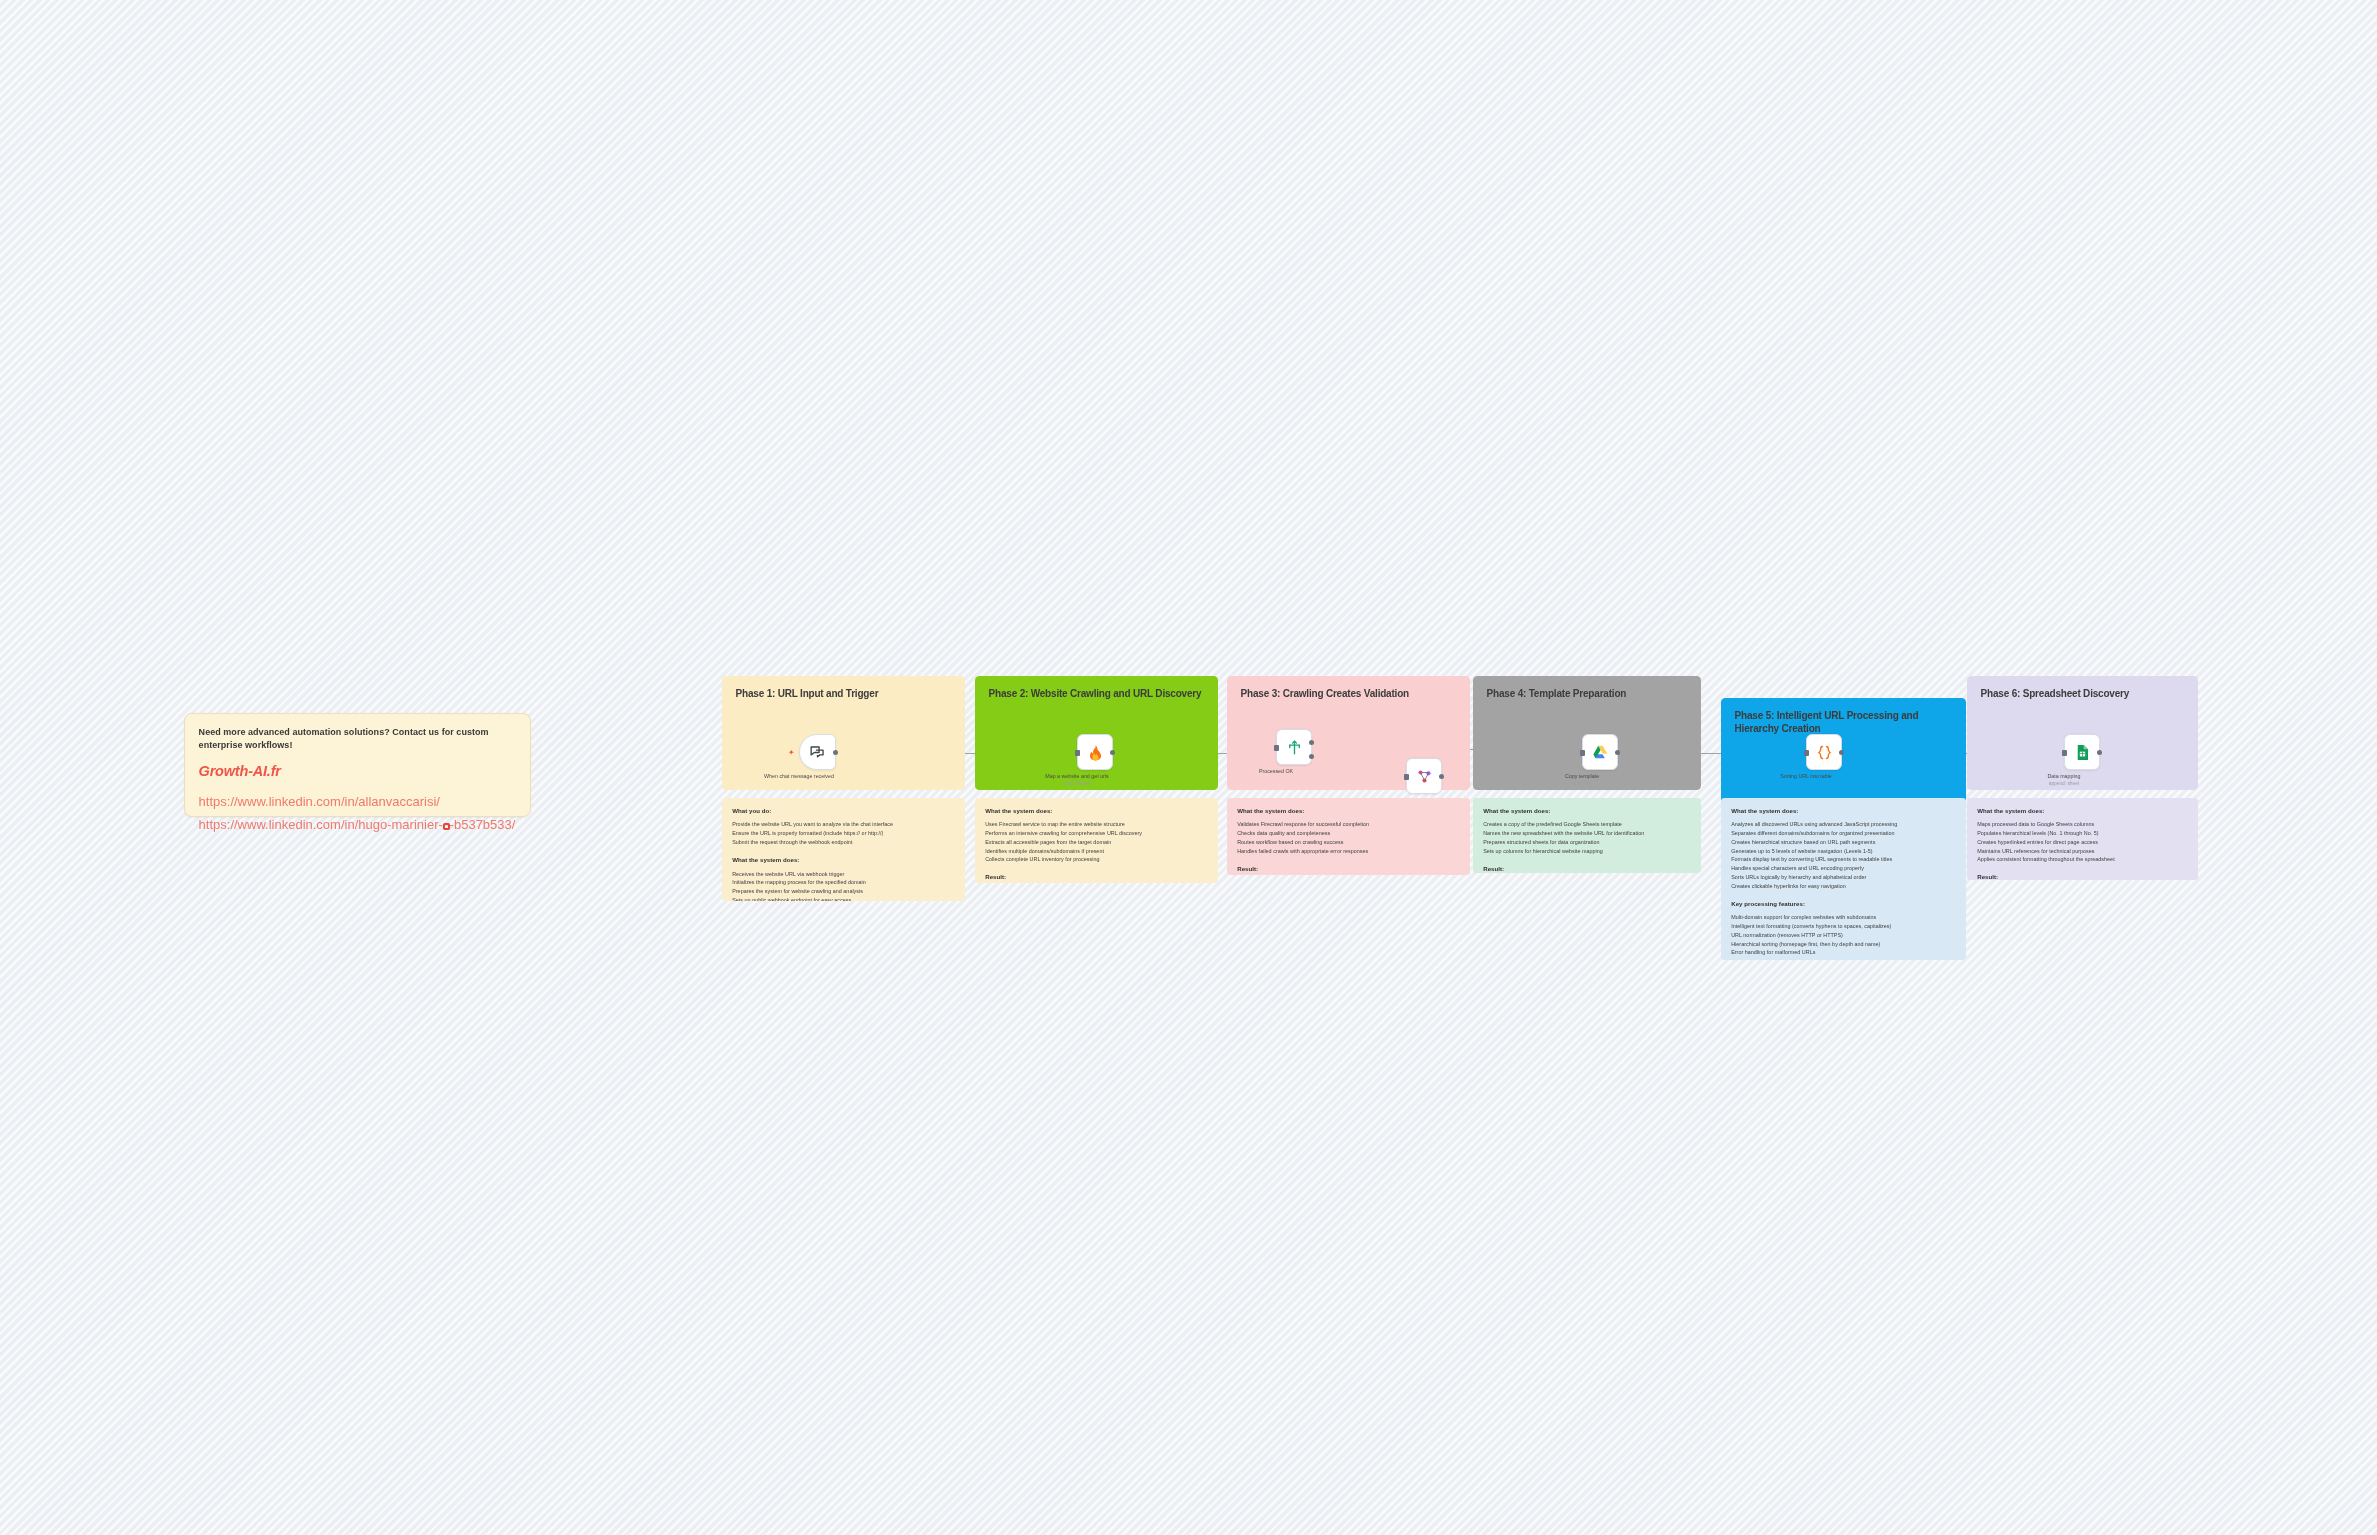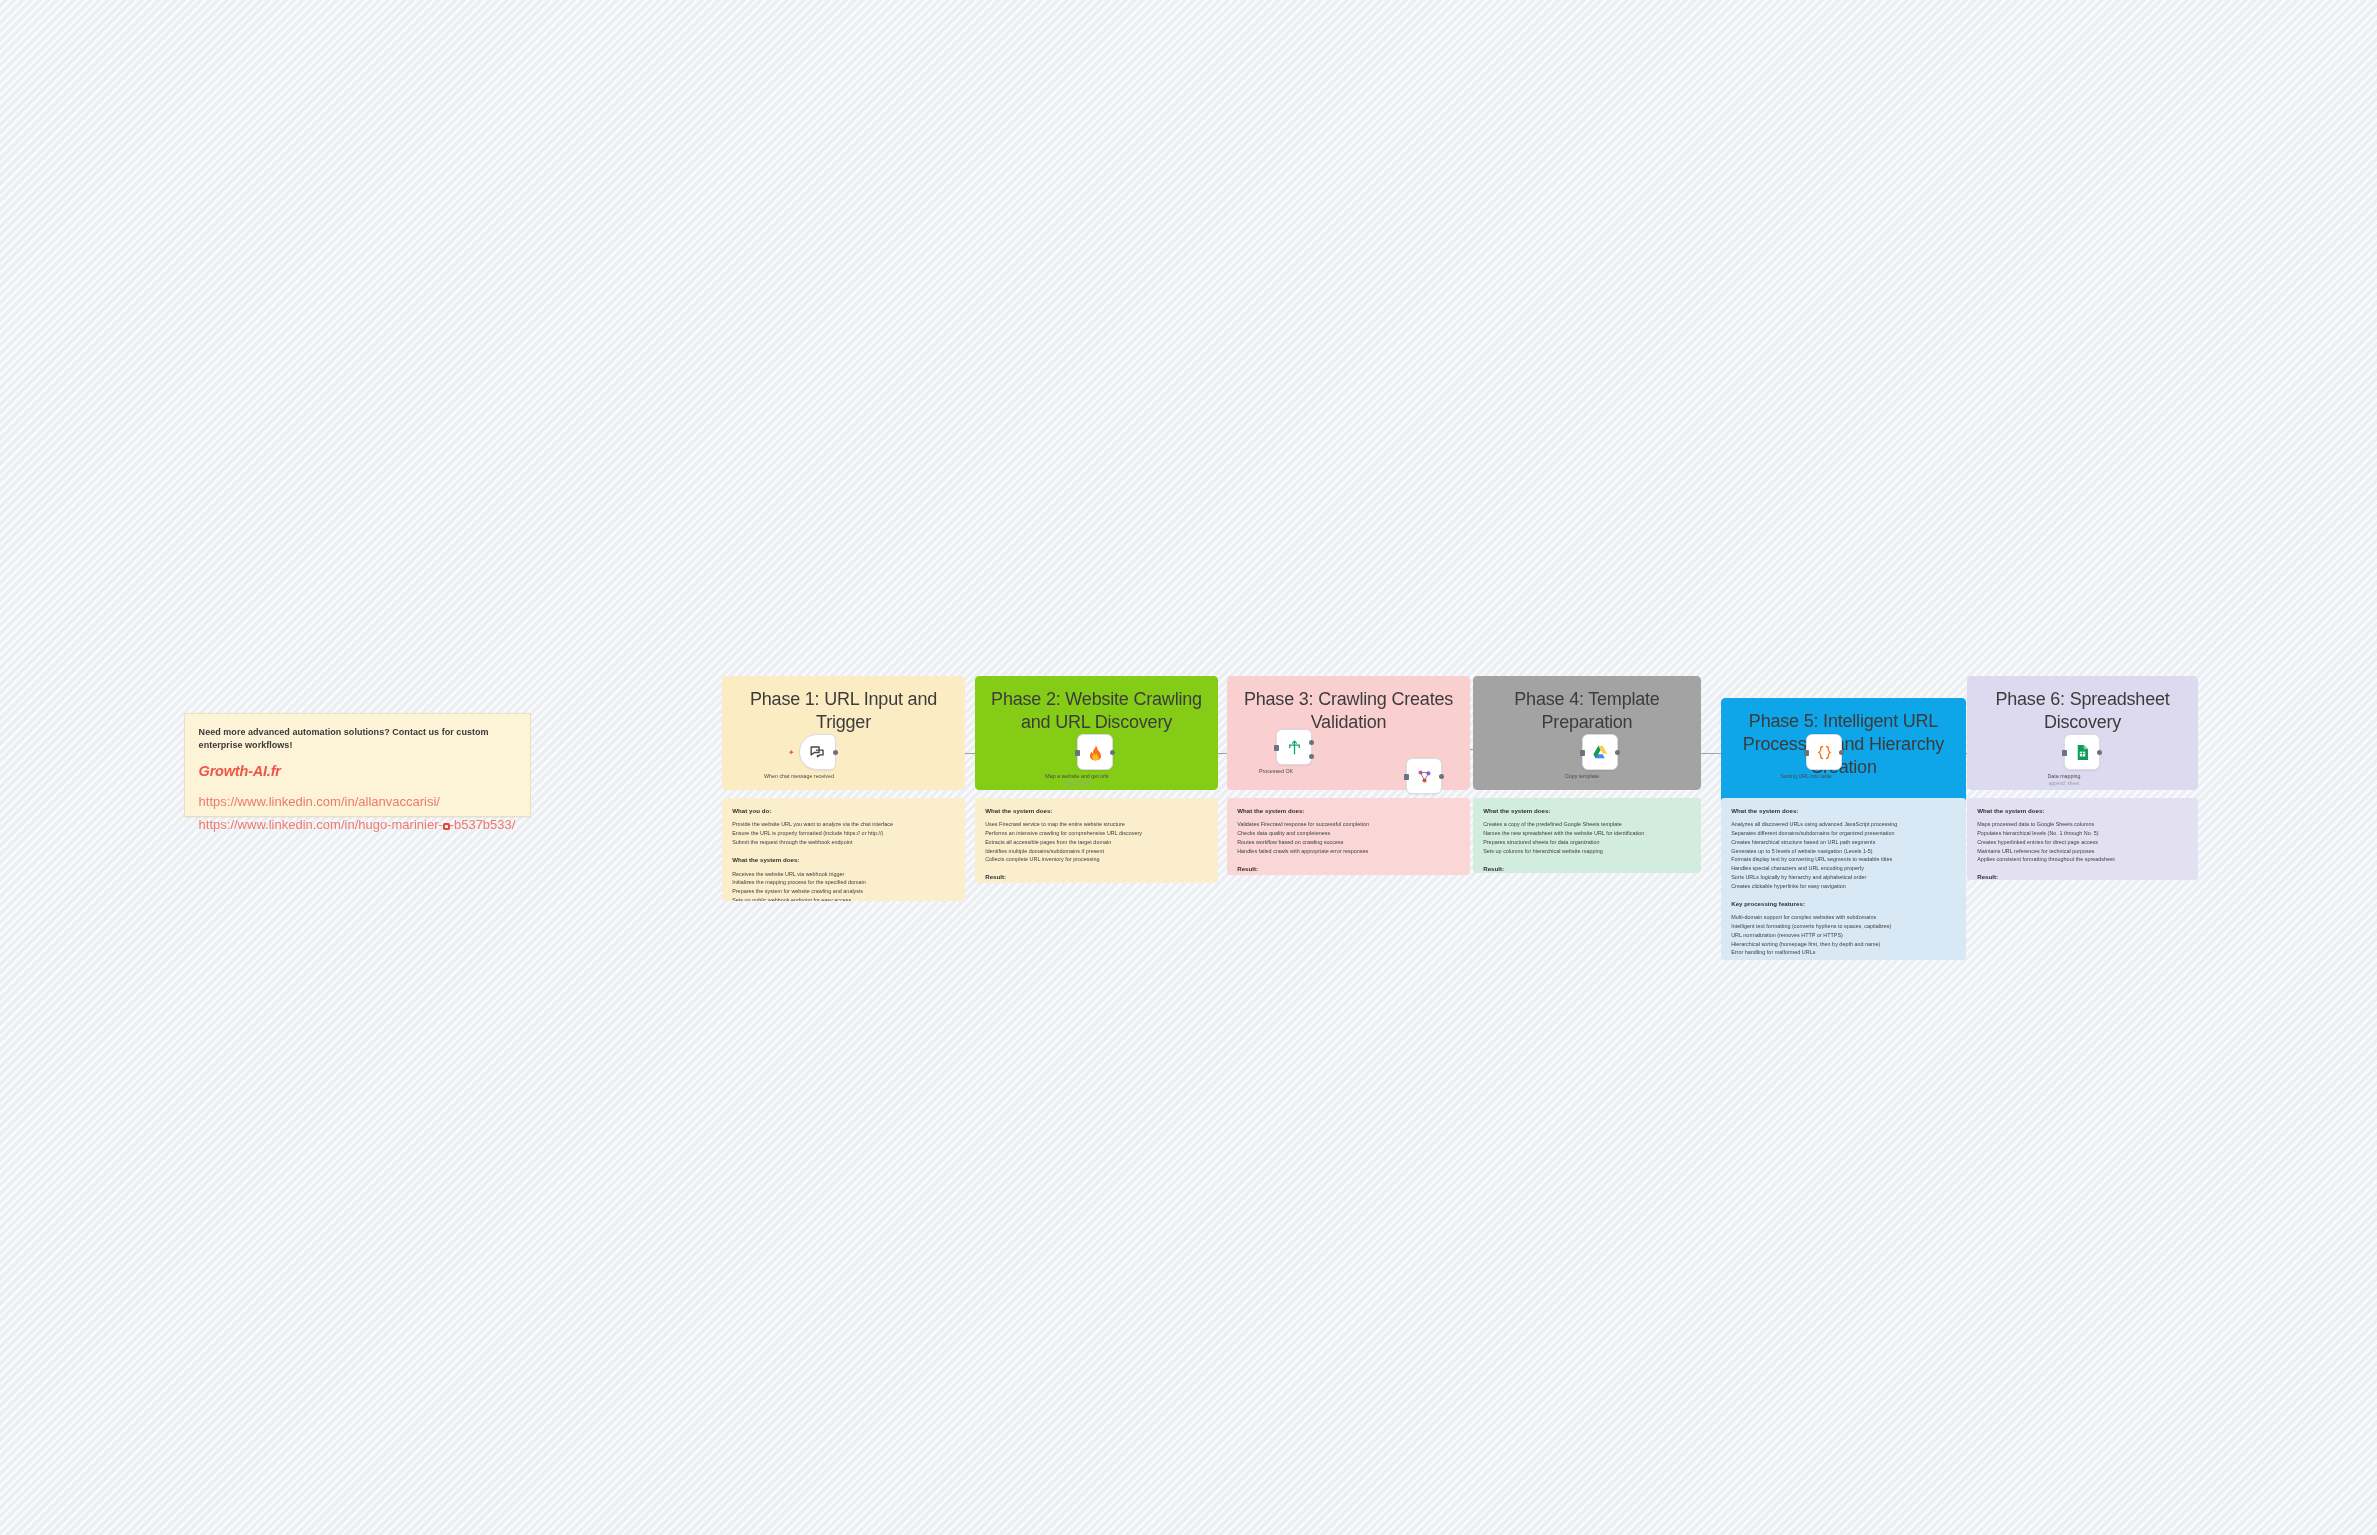--- a/index.html
+++ b/index.html
@@ -16,21 +16,21 @@
     position: relative;
   }
 
   
   .contact-note {
     position: absolute;
     left: 184px; top: 713px;
     width: 347px; height: 104px;
     background: #fdf3d6;
     border: 0.9px solid #ece0bc;
-    border-radius: 1px;
+    border-radius: 8px;
     padding: 12px 13.6px 8.5px 13.6px;
     box-shadow: 0 0.9px 1.7px rgba(0,0,0,0.05);
   }
   .contact-note .cn-head {
     font-size: 9px;
     font-weight: 700;
     color: #3a3a3a;
     line-height: 1.45;
     letter-spacing: 0.04px;
   }
@@ -75,26 +75,25 @@
   }
   .phase-band {
     position: absolute;
     left: 0; top: 0; right: 0;
     height: 114px;
     border-radius: 4.3px;
     padding: 12px 13.6px 0 13.6px;
     overflow: hidden;
   }
   .phase-title {
-    font-size: 18px;
-    font-weight: 400;
+    font-size: 10px;
+    font-weight: 700;
     color: #3c3c3c;
     line-height: 1.28;
     letter-spacing: -0.2px;
-    text-align: center;
   }
 
   
   .phase-desc {
     position: absolute;
     left: 0; right: 0;
     top: 122px;
     border-radius: 3.4px;
     padding: 8.5px 10.2px 10.2px 10.2px;
     overflow: hidden;

